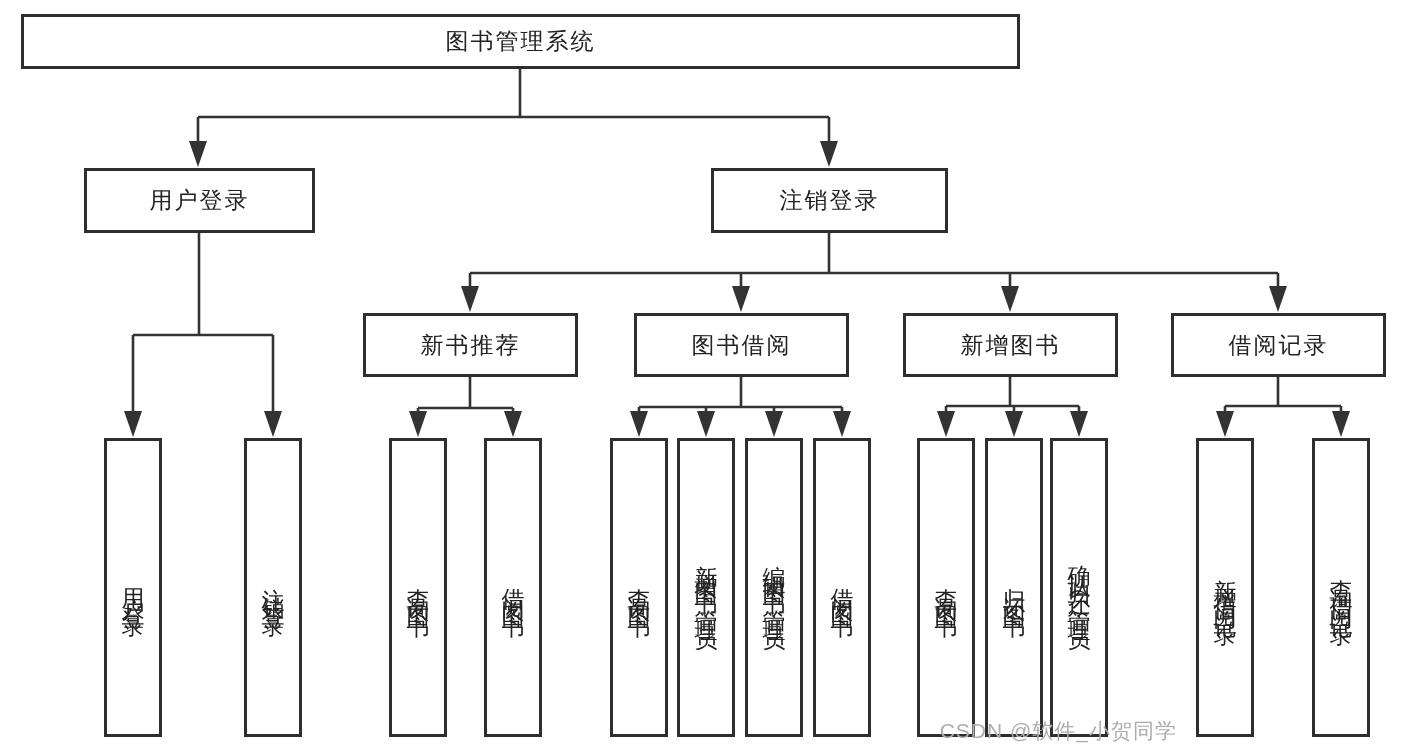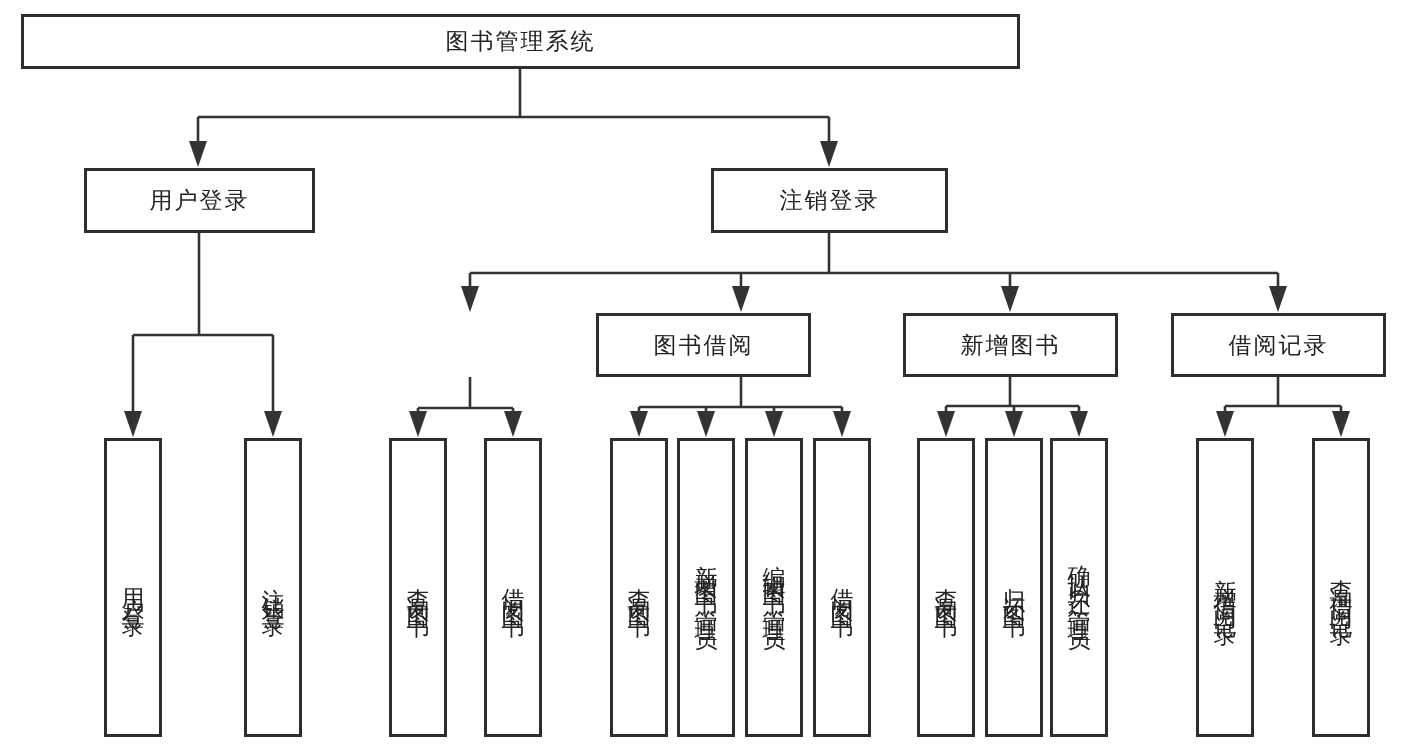--- a/index.html
+++ b/index.html
@@ -77,21 +77,24 @@
     <span class="lbl">图书管理系统</span>
   </div>
 
   <div class="box" style="left:84px;top:168px;width:231px;height:65px">
     <span class="lbl">用户登录</span>
   </div>
   <div class="box" style="left:711px;top:168px;width:237px;height:65px">
     <span class="lbl">注销登录</span>
   </div>
 
-  <div class="box" style="left:596px;top:313px;width:215px;height:64px">
+  <div class="box" style="left:363px;top:313px;width:215px;height:64px">
+    <span class="lbl">新书推荐</span>
+  </div>
+  <div class="box" style="left:634px;top:313px;width:215px;height:64px">
     <span class="lbl">图书借阅</span>
   </div>
   <div class="box" style="left:903px;top:313px;width:215px;height:64px">
     <span class="lbl">新增图书</span>
   </div>
   <div class="box" style="left:1171px;top:313px;width:215px;height:64px">
     <span class="lbl">借阅记录</span>
   </div>
 
   <div class="box v" style="left:104px;top:438px;width:58px;height:299px">
@@ -131,13 +134,14 @@
     <span class="lbl">确认归还（管理员）</span>
   </div>
 
   <div class="box v" style="left:1196px;top:438px;width:58px;height:299px">
     <span class="lbl">新增借阅记录</span>
   </div>
   <div class="box v" style="left:1312px;top:438px;width:58px;height:299px">
     <span class="lbl">查询借阅记录</span>
   </div>
 
+  <div class="watermark">CSDN @软件_小贺同学</div>
 </div>
 
 </body></html>

